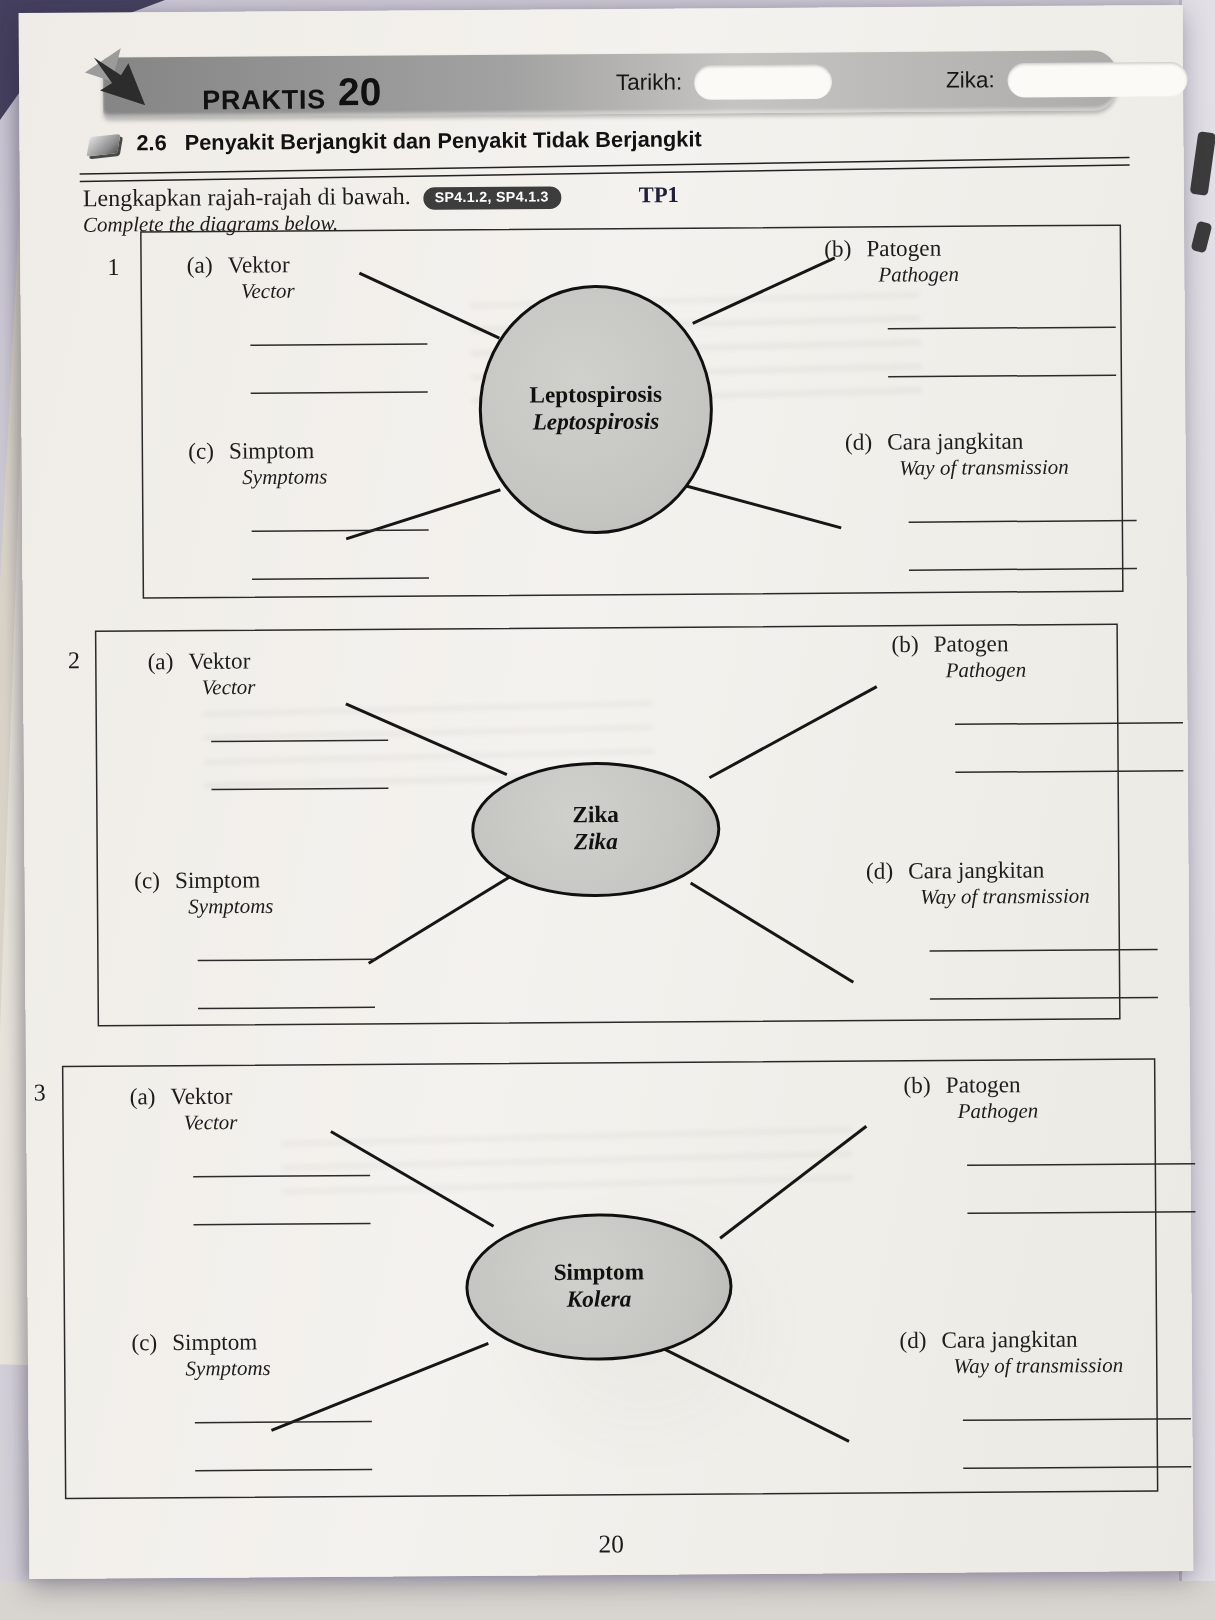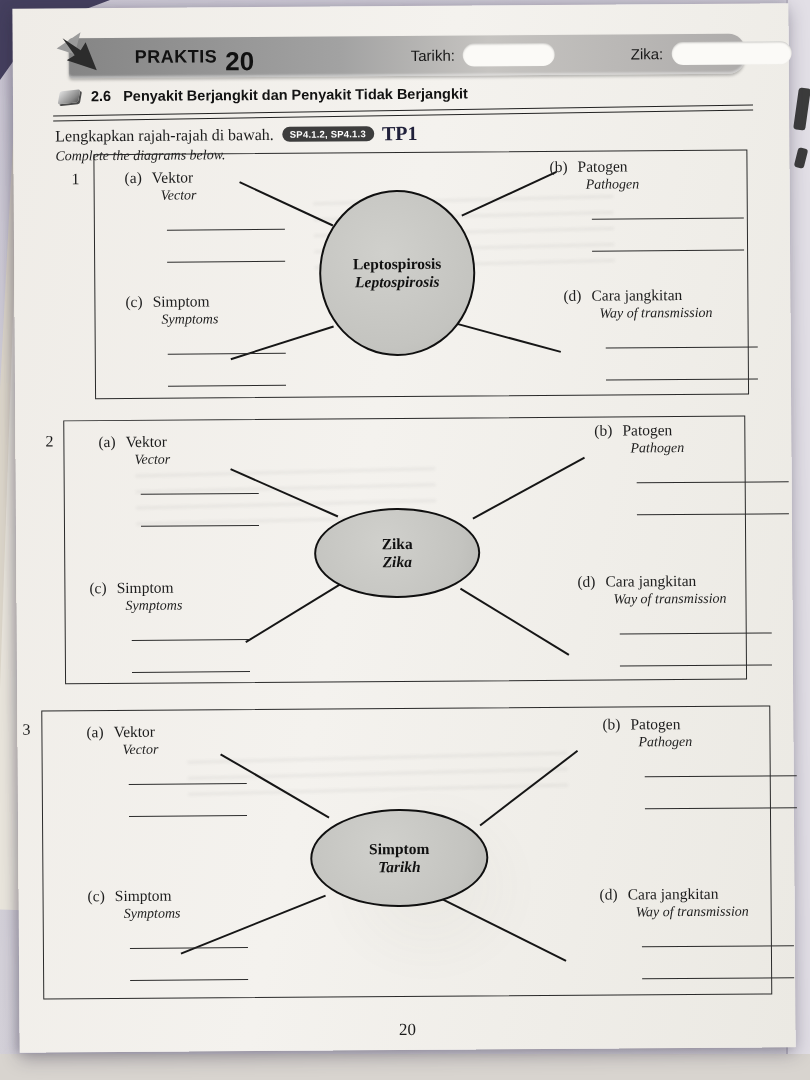--- a/index.html
+++ b/index.html
@@ -20,21 +20,21 @@
 
   .paper{position:absolute;left:16px;top:6px;width:776px;height:1044px;
     background:linear-gradient(102deg,#efece7 0%,#f4f2ee 45%,#ebe9e3 100%);
     transform:rotate(-0.4deg);box-shadow:0 6px 18px rgba(40,35,60,.35), -4px 0 8px rgba(60,55,80,.18);
     color:#1c1c1c;}
 
   
   .banner{position:absolute;left:56px;top:30px;width:676px;height:40px;
     background:linear-gradient(90deg,#858585 0%,#a2a2a2 40%,#c6c4c1 62%,#aeacab 100%);
     border-radius:4px 16px 16px 4px;box-shadow:0 2px 3px rgba(0,0,0,.25), inset 0 -2px 2px rgba(255,255,255,.4);}
-  .praktis{position:absolute;left:66px;top:9px;display:flex;align-items:flex-start;gap:8px;
+  .praktis{position:absolute;left:66px;top:9px;display:flex;align-items:flex-end;gap:8px;
     font-family:"Liberation Sans",sans-serif;font-weight:bold;color:#111;}
   .praktis .pl{font-size:18px;letter-spacing:.5px;}
   .praktis .pn{font-size:26px;}
   .arrow-icon{position:absolute;left:-14px;top:-8px;}
   .fieldrow{position:absolute;top:8px;display:flex;align-items:center;gap:8px;
     font-family:"Liberation Sans",sans-serif;font-size:15px;color:#161616;}
   .fr-tarikh{left:342px;}
   .fr-masa{left:562px;}
   .pill{background:#fbfaf7;border-radius:12px;height:23px;box-shadow:inset 0 1px 2px rgba(0,0,0,.2);}
   .pill.t{width:92px;}
@@ -46,21 +46,21 @@
   .cube-icon{width:20px;height:13px;background:linear-gradient(135deg,#e0e0e0 0%,#8a8a8a 70%,#555 100%);
     transform:skewX(-16deg) rotate(-6deg);border-radius:2px;box-shadow:2px 2px 0 #4a4a4a;}
   .underlines{position:absolute;left:40px;top:104px;width:700px;height:4px;
     border-top:1.6px solid #222;border-bottom:1.4px solid #222;transform:rotate(-0.5deg);}
 
   
   .instr{position:absolute;left:42px;top:116px;}
   .instr .row1{display:flex;align-items:center;gap:8px;font-size:16px;}
   .badge{background:#3d3d3d;color:#fff;font-family:"Liberation Sans",sans-serif;
     font-weight:bold;font-size:9.5px;padding:2px 8px;border-radius:9px;letter-spacing:.2px;}
-  .tp{font-weight:bold;font-size:20px;color:#20203a;}
+  .tp{font-weight:bold;font-size:15px;color:#20203a;margin-left:44px;}
   .instr .row2{font-style:italic;font-size:14px;margin-top:1px;}
 
   
   .dbox{position:absolute;border:1.4px solid #2a2a2a;background:transparent;}
   .b1{left:80px;top:146px;width:652px;height:243px;}
   .b2{left:48px;top:412px;width:680px;height:262px;}
   .b3{left:24px;top:702px;width:727px;height:287px;}
   .qnum{position:absolute;font-size:16px;color:#1a1a1a;}
   .n1{left:58px;top:162px;}
   .n2{left:30px;top:424px;}
@@ -284,18 +284,18 @@
       <div class="qrow">
         <span>(d)</span>
         <span>Cara jangkitan</span>
       </div>
       <div class="qen">Way of transmission</div>
       <div class="ansline first"></div>
       <div class="ansline"></div>
     </div>
     <div class="ellipse e3">
       <span>Simptom</span>
-      <span class="en">Tarikh</span>
+      <span class="en">Kolera</span>
     </div>
   </div>
 
   <div class="pagenum">20</div>
 </div>
 
 </body></html>

